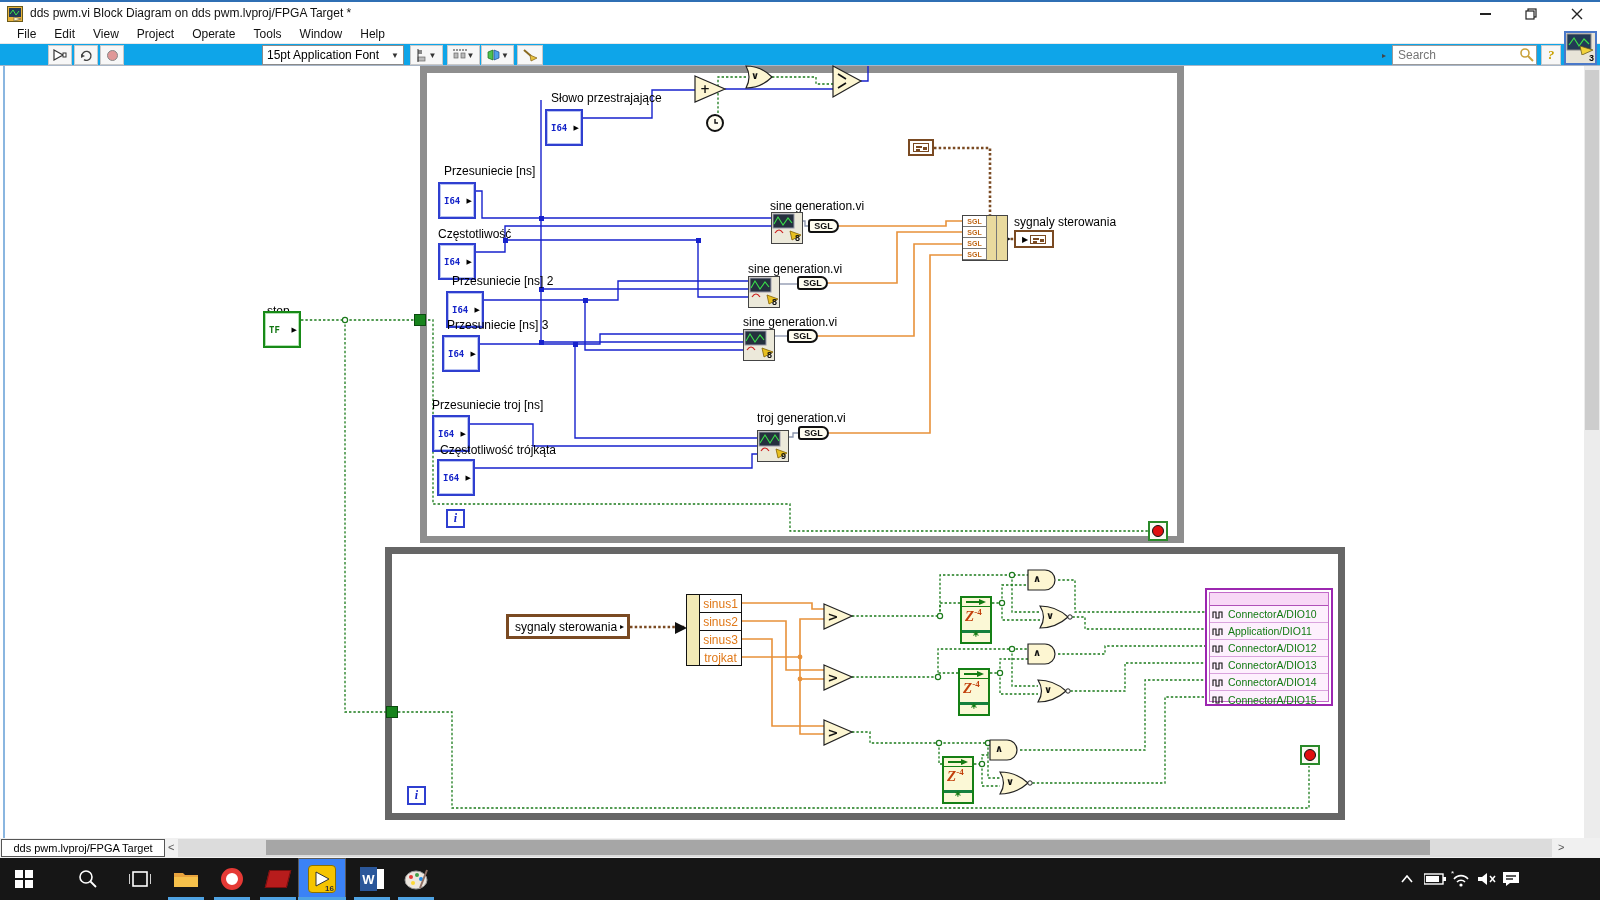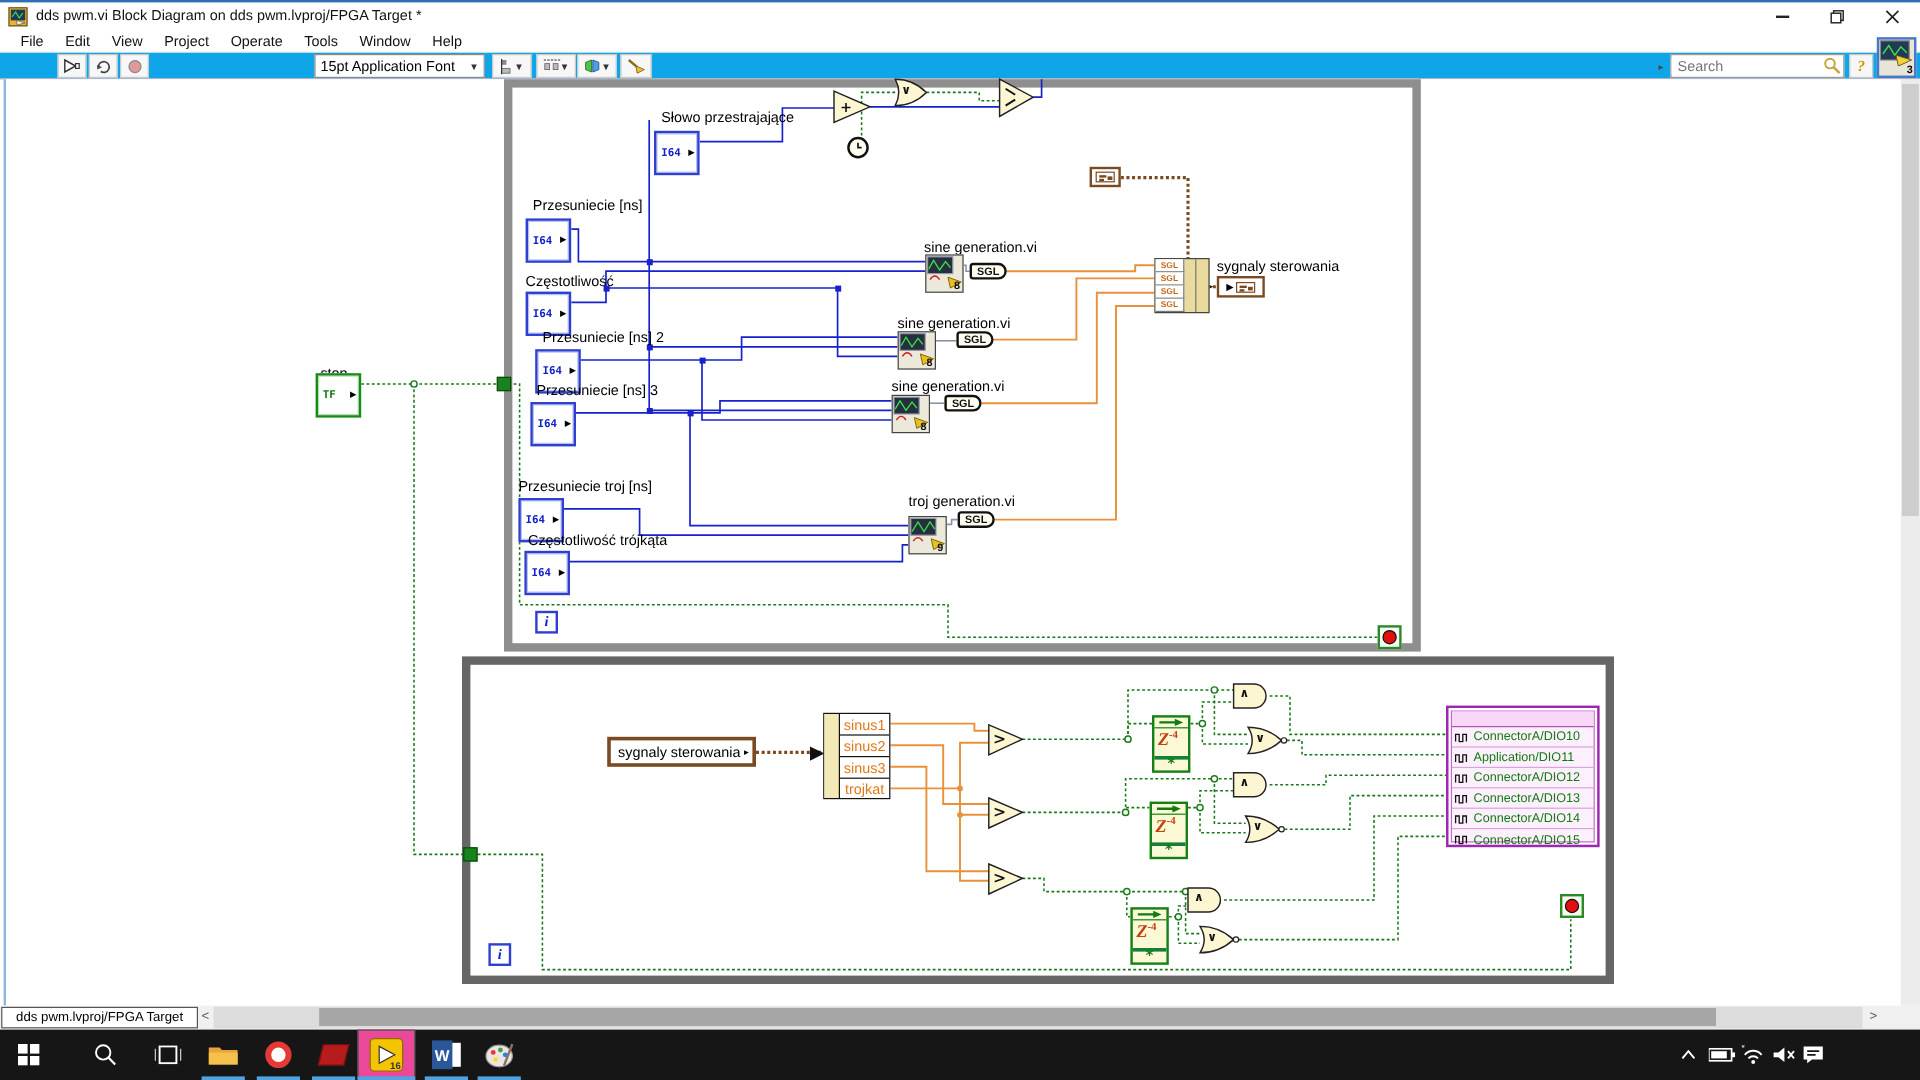--- a/index.html
+++ b/index.html
@@ -591,21 +591,21 @@
           <path d="M1,4 h9 l2,2 h13 v12 h-24 z" fill="#e8a33d"></path>
           <path d="M1,8 h24 v10 h-24 z" fill="#f6c14b"></path>
         </svg>
     </div>
     <div class="tb-ico" style="left:210px">
       <div style="width:22px;height:22px;border-radius:50%;border:5px solid #e53935;background:#fff"></div>
     </div>
     <div class="tb-ico" style="left:256px">
       <div style="width:22px;height:18px;background:#b71c1c;transform:skewX(-14deg);border:1px solid #7a0f0f"></div>
     </div>
-    <div class="tb-ico" style="left:298px;width:48px;background:#ec4899;border:1px solid #5a5a5a">
+    <div class="tb-ico" style="left:298px;width:48px;background:#3b82f6;border:1px solid #5a5a5a">
       <div style="position:relative;width:28px;height:28px;background:#f5c400;border-radius:4px;border:1px solid #8a7000">
         <svg width="26" height="26" style="position:absolute;left:0;top:0">
             <polygon points="7,6 20,13 7,20" fill="#fff" stroke="#333" stroke-width="1"></polygon>
           </svg>
         <span style="position:absolute;right:1px;bottom:-1px;font:bold 8px 'Liberation Sans',sans-serif;color:#333">16</span>
       </div>
     </div>
     <div class="tb-ico" style="left:350px">
       <div style="position:relative;width:24px;height:24px">
         <div style="position:absolute;right:0;top:2px;width:12px;height:20px;background:#fff"></div>

